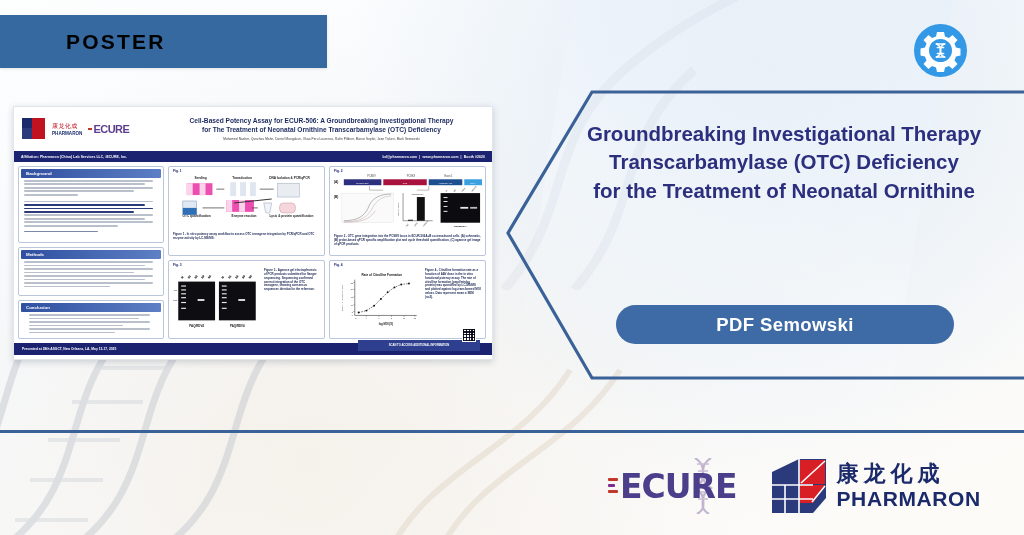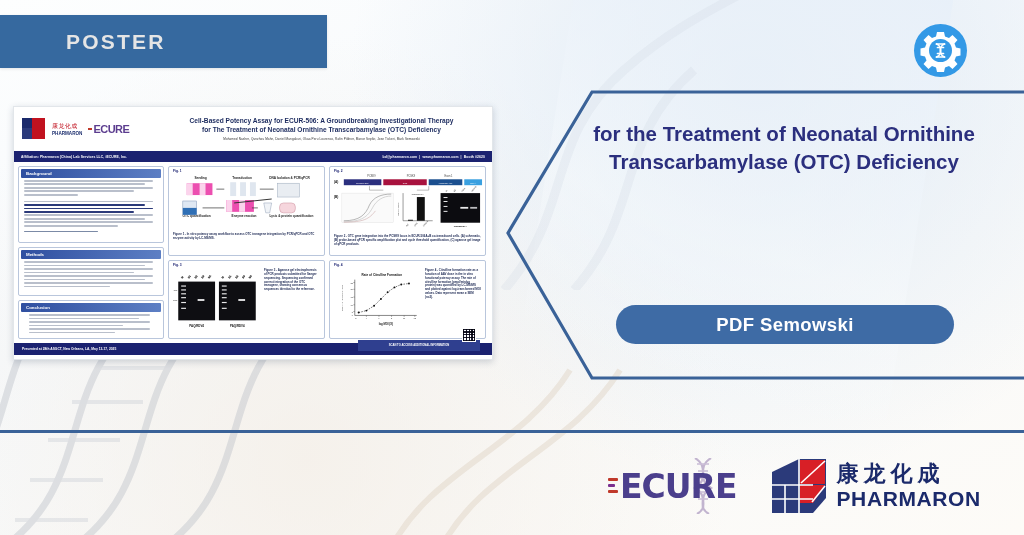--- a/index.html
+++ b/index.html
@@ -23,21 +23,21 @@
     background:linear-gradient(200deg, rgba(232,240,249,.9) 0%, rgba(248,251,253,.4) 55%, rgba(255,255,255,0) 85%);
     transform:skewX(-9deg);}
   
   #poster-banner{
     position:absolute;left:0;top:15px;width:327px;height:53px;
     background:#36699f;
     display:flex;align-items:center;
     box-shadow:0 1px 3px rgba(0,0,0,.10);
   }
   #poster-banner .lbl{
-    color:#e5e5e5;font-size:21px;font-weight:bold;letter-spacing:2.2px;
+    color:#000000;font-size:21px;font-weight:bold;letter-spacing:2.2px;
     margin-left:66px;
   }
   
   #gear-badge{position:absolute;left:913px;top:23px;width:55px;height:55px;}
   
   #poster-thumb{
     position:absolute;left:13px;top:106px;width:478px;height:252px;
     background:#ffffff;border:1px solid #e2e6ea;
     box-shadow:0 2px 7px rgba(30,50,80,.20);
     overflow:hidden;
@@ -468,22 +468,23 @@
     </div>
     <div class="qr"></div>
   </div>
 </div>
 
 <svg id="chevron" viewBox="0 0 540 310">
   <path d="M540,12 L97,12 L13,153 L97,298 L540,298" fill="none" stroke="#3a6298" stroke-width="3.2" stroke-linejoin="miter"></path>
 </svg>
 
 <div id="headline">
+  <div>Groundbreaking Investigational Therapy</div>
+  <div>Transcarbamylase (OTC) Deficiency</div>
   <div>for the Treatment of Neonatal Ornithine</div>
-  <div>Transcarbamylase (OTC) Deficiency</div>
 </div>
 
 <button id="pdf-btn">PDF Semowski</button>
 
 <div id="bottom-rule"></div>
 
 <div id="bottom-logos">
   <div class="ecure-logo">
     <span class="ecure-pre">
       <i style="top:0;width:10px;"></i>

